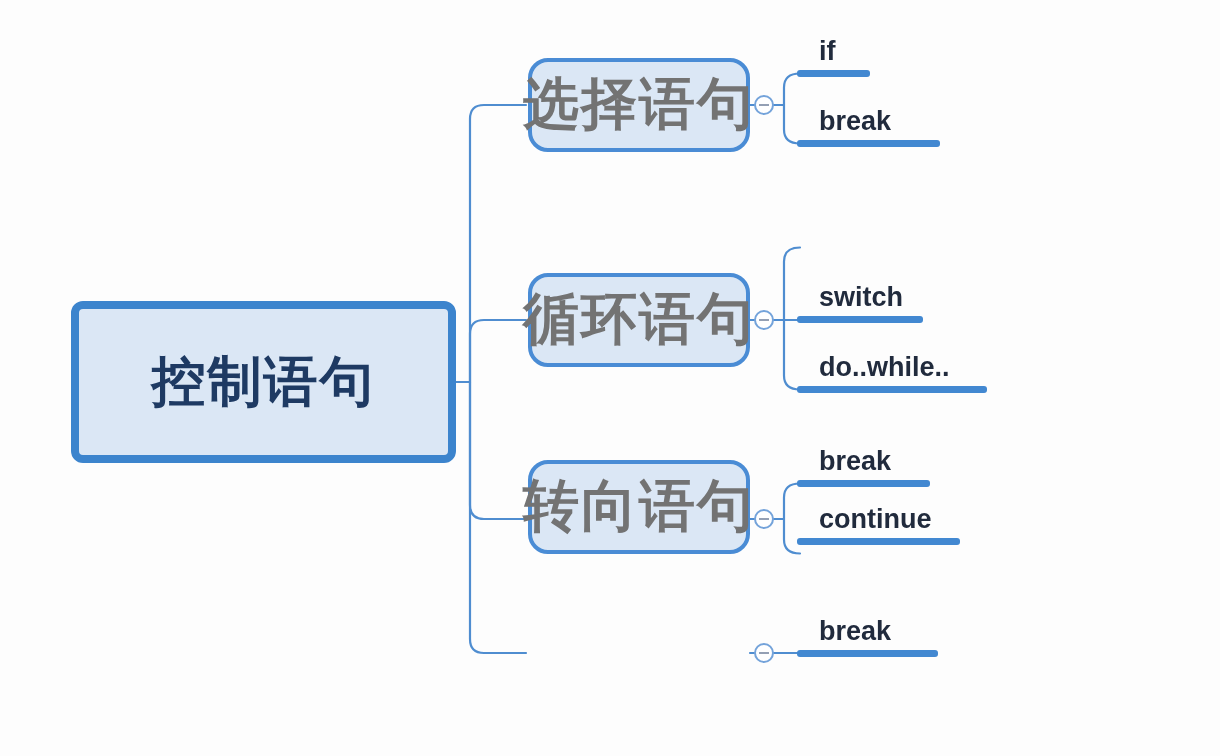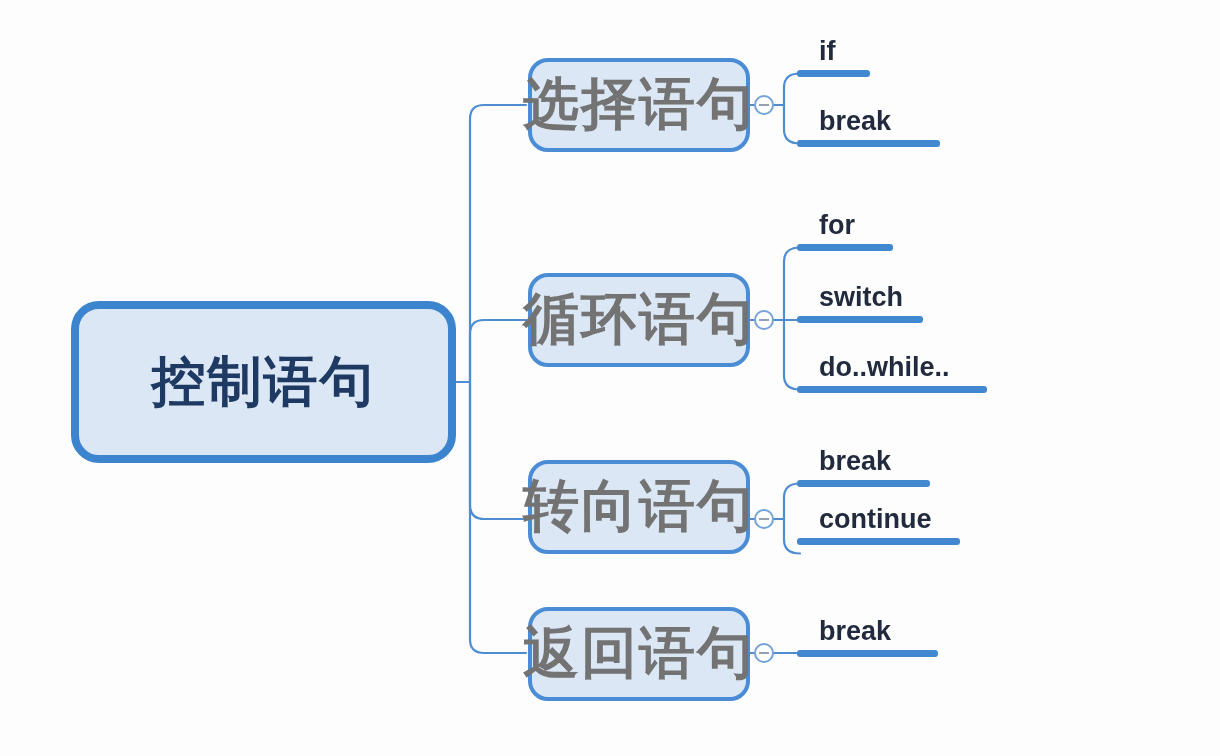--- a/index.html
+++ b/index.html
@@ -17,21 +17,21 @@
   .node {
     position: absolute;
     background: #dbe7f5;
     display: flex;
     align-items: center;
     justify-content: center;
   }
   .root-node {
     left: 71px; top: 301px; width: 385px; height: 162px;
     border: 8px solid #3c84cd;
-    border-radius: 28px;
+    border-radius: 12px;
   }
   .root-node .label {
     font-size: 54px;
     font-weight: 800;
     color: #1e3a63;
     letter-spacing: 2px;
   }
   .branch-node {
     left: 528px; width: 222px; height: 94px;
     border: 4px solid #4a8cd5;
@@ -118,23 +118,20 @@
 
   <div class="node branch-node" style="top:58px">
     <span class="label">选择语句</span>
   </div>
   <div class="node branch-node" style="top:273px">
     <span class="label">循环语句</span>
   </div>
   <div class="node branch-node" style="top:460px">
     <span class="label">转向语句</span>
   </div>
-  <div class="node branch-node" style="top:607px">
-    <span class="label">返回语句</span>
-  </div>
 
   <div class="collapse-toggle" style="top:95px">
     <div class="minus-bar"></div>
   </div>
   <div class="collapse-toggle" style="top:310px">
     <div class="minus-bar"></div>
   </div>
   <div class="collapse-toggle" style="top:509px">
     <div class="minus-bar"></div>
   </div>
@@ -144,24 +141,20 @@
 
   <div class="leaf" style="left:797px; top:30px; width:73px; height:47px">
     <span class="leaf-label">if</span>
     <div class="leaf-underline" style="width:73px"></div>
   </div>
   <div class="leaf" style="left:797px; top:98px; width:143px; height:49px">
     <span class="leaf-label">break</span>
     <div class="leaf-underline" style="width:143px"></div>
   </div>
 
-  <div class="leaf" style="left:797px; top:204px; width:96px; height:47px">
-    <span class="leaf-label">for</span>
-    <div class="leaf-underline" style="width:96px"></div>
-  </div>
   <div class="leaf" style="left:797px; top:275px; width:126px; height:48px">
     <span class="leaf-label">switch</span>
     <div class="leaf-underline" style="width:126px"></div>
   </div>
   <div class="leaf" style="left:797px; top:345px; width:190px; height:48px">
     <span class="leaf-label">do..while..</span>
     <div class="leaf-underline" style="width:190px"></div>
   </div>
 
   <div class="leaf" style="left:797px; top:438px; width:133px; height:49px">

